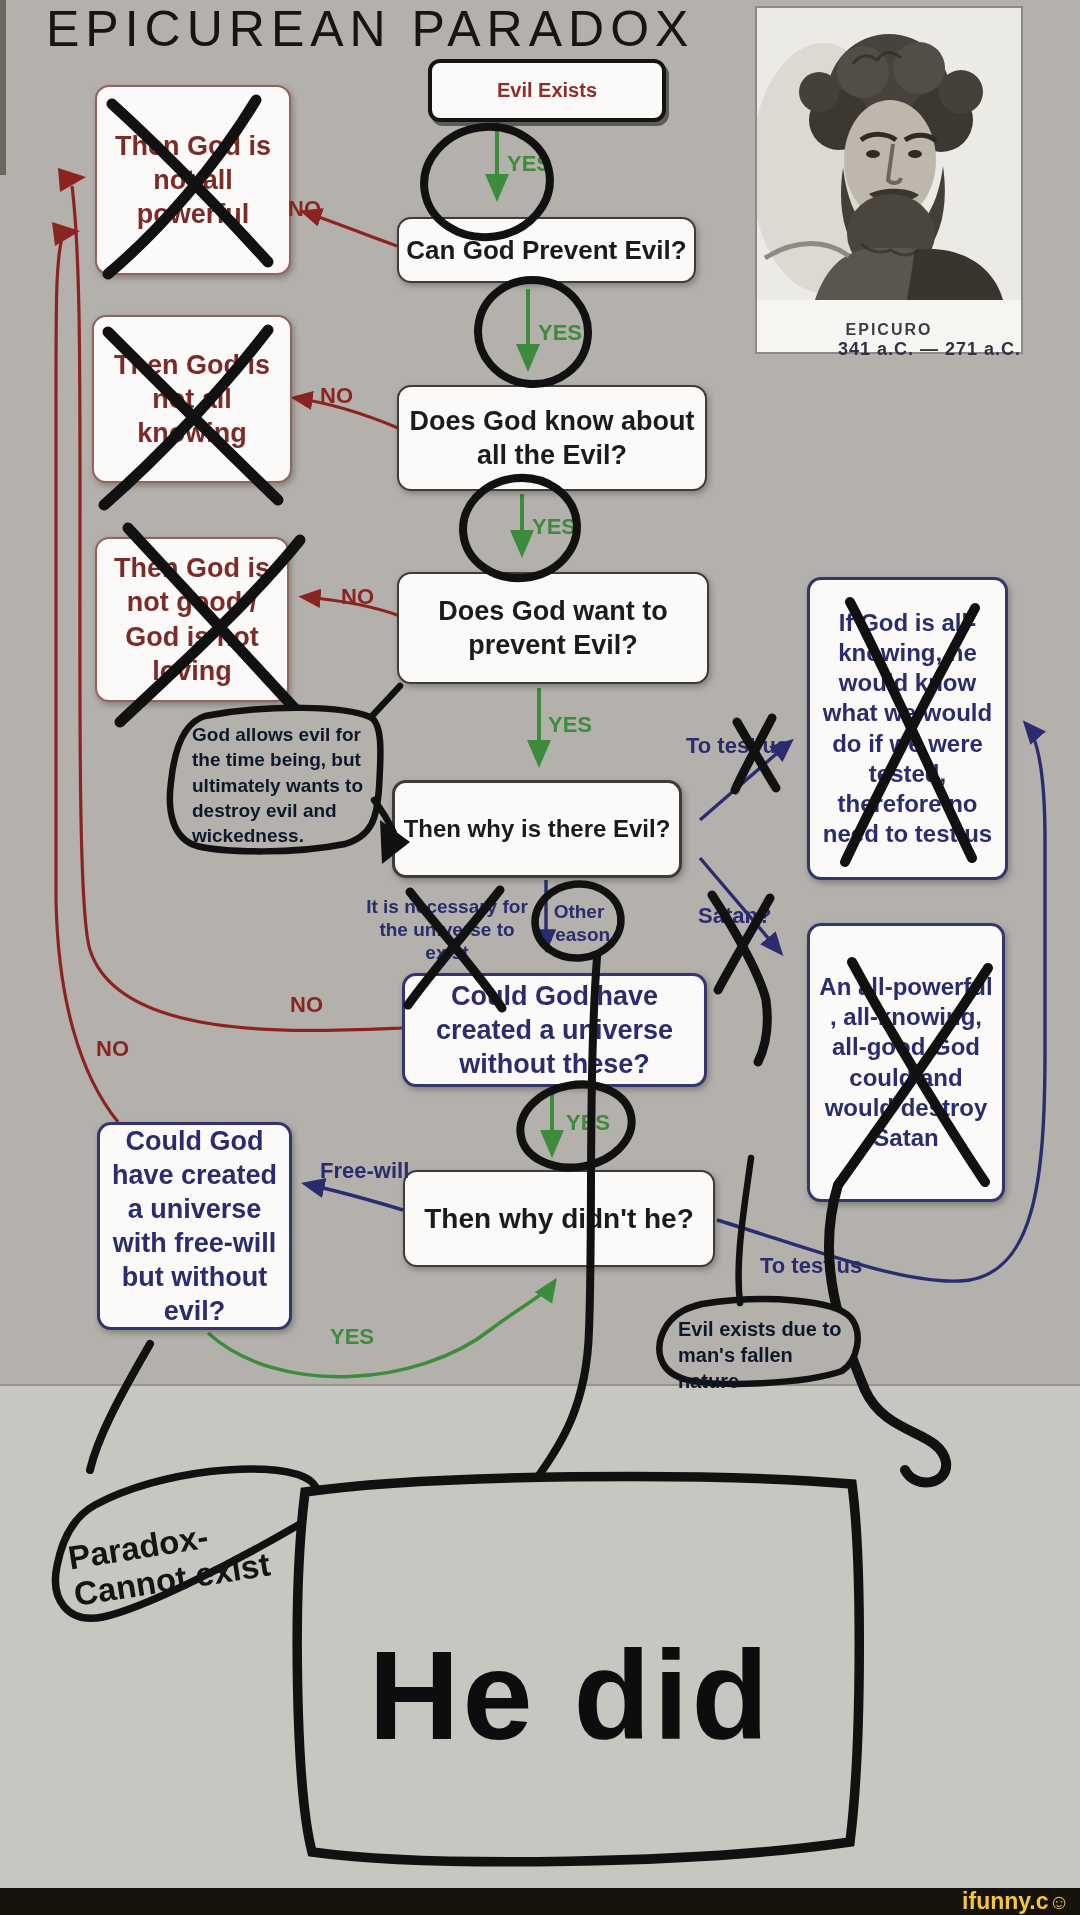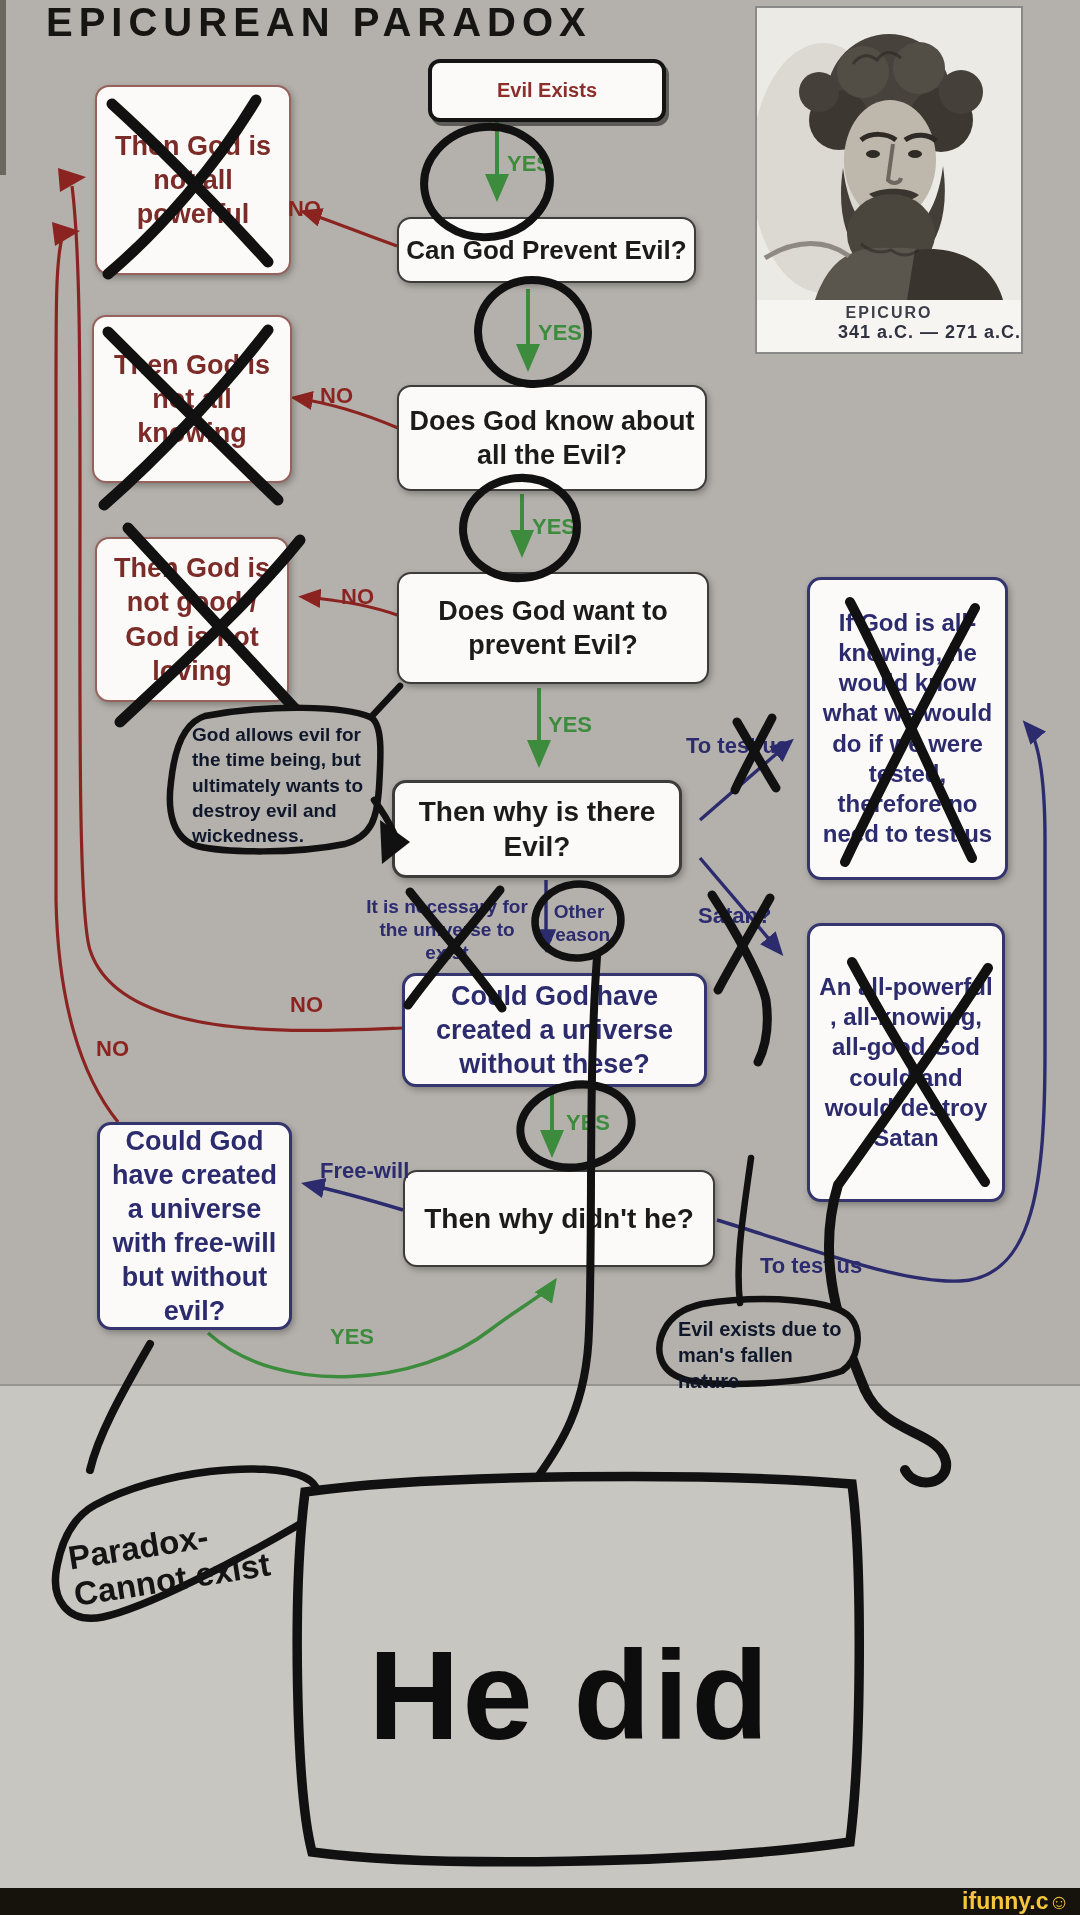--- a/index.html
+++ b/index.html
@@ -3,36 +3,36 @@
 <meta charset="utf-8">
 <style>
   html,body{margin:0;padding:0;background:#888;}
   #stage{position:relative;width:1080px;height:1915px;overflow:hidden;
          font-family:"Liberation Sans",sans-serif;}
   .bg-top{position:absolute;left:0;top:0;width:1080px;height:1384px;background:#b4b1ac;}
   .bg-bottom{position:absolute;left:0;top:1384px;width:1080px;height:504px;background:#c7c6c1;border-top:2px solid #96948f;}
   .bottom-bar{position:absolute;left:0;top:1888px;width:1080px;height:27px;background:#16130c;}
   .edge{position:absolute;left:0;top:0;width:6px;height:175px;background:#57544e;opacity:.8;}
   svg.layer{position:absolute;left:0;top:0;pointer-events:none;}
-  .title{position:absolute;left:46px;top:0px;font-size:40px;font-weight:bold;
+  .title{position:absolute;left:46px;top:0px;font-size:50px;font-weight:normal;
          letter-spacing:6px;color:#171513;white-space:nowrap;}
   .box{position:absolute;background:#fbfaf8;border-radius:14px;display:flex;align-items:center;
        justify-content:center;text-align:center;font-weight:bold;line-height:1.26;
        box-shadow:2px 3px 6px rgba(40,38,35,.35);padding:4px 6px;box-sizing:border-box;}
   .b-center{border:2px solid #3e3c3a;color:#1c1b1a;}
   .b-evil{border:4px solid #141414;color:#8c2e2c;border-radius:12px;box-shadow:3px 4px 0 rgba(20,20,20,.55);}
   .b-left{border:2px solid #96625c;color:#7b2b28;}
   .b-navy{border:3px solid #34346e;color:#2b2b6e;}
   .lbl{position:absolute;font-weight:bold;font-size:22px;white-space:nowrap;}
   .wrap{white-space:normal;text-align:center;line-height:1.2;}
   .green{color:#3d8b3d}.red{color:#8b2420}.navy{color:#2b2b6e}
   .bubble-text{position:absolute;font-weight:bold;color:#0f172a;}
   .portrait{position:absolute;left:755px;top:6px;width:268px;height:348px;background:#f7f5f1;
             border:2px solid #8a8a8a;box-sizing:border-box;}
-  .portrait .cap1{margin-top:0;text-align:center;font-size:16px;font-weight:bold;
+  .portrait .cap1{margin-top:17px;text-align:center;font-size:16px;font-weight:bold;
                   letter-spacing:2px;color:#3b3d49;}
   .portrait .cap2{text-align:right;font-size:18px;font-weight:bold;letter-spacing:1px;color:#2f3140;}
   .watermark{position:absolute;right:10px;top:0px;height:27px;line-height:26px;
              font-size:23px;font-weight:bold;color:#f5c63b;letter-spacing:0px;}
   .watermark .smiley{font-size:21px;}
   .hedid{position:absolute;left:290px;top:1600px;width:560px;height:190px;display:flex;
          align-items:center;justify-content:center;font-size:126px;font-weight:bold;
          letter-spacing:3px;color:#0d0d0d;}
   .paradox{position:absolute;left:70px;top:1522px;width:235px;font-size:33px;font-weight:bold;
            color:#141414;line-height:1.12;transform:rotate(-9deg);}
@@ -112,21 +112,21 @@
       <path d="M104,236 q14,12 30,6 q14,10 28,0" stroke="#2f2b26" stroke-width="3" fill="none" opacity=".6"></path>
     </svg>
     <div class="cap1">EPICURO</div>
     <div class="cap2">341 a.C. — 271 a.C.</div>
   </div>
 
   <div class="box b-evil" style="left:428px;top:59px;width:238px;height:63px;font-size:20px;">Evil Exists</div>
   <div class="box b-center" style="left:397px;top:385px;width:310px;height:106px;font-size:27px;">Does God know about all the Evil?</div>
   <div class="box b-center" style="left:397px;top:217px;width:299px;height:66px;font-size:26px;">Can God Prevent Evil?</div>
   <div class="box b-center" style="left:397px;top:572px;width:312px;height:112px;font-size:27px;">Does God want to prevent Evil?</div>
-  <div class="box b-center" style="left:392px;top:780px;width:290px;height:98px;font-size:28px;border-width:3px;">Then why is there Evil?</div>
+  <div class="box b-center" style="left:392px;top:780px;width:290px;height:98px;font-size:24px;border-width:3px;">Then why is there Evil?</div>
   <div class="box b-navy" style="left:402px;top:973px;width:305px;height:114px;font-size:27px;">Could God have created a universe without these?</div>
   <div class="box b-center" style="left:403px;top:1170px;width:312px;height:97px;font-size:28px;">Then why didn't he?</div>
 
   <div class="box b-left" style="left:95px;top:85px;width:196px;height:190px;font-size:27px;">Then God is not all powerful</div>
   <div class="box b-left" style="left:92px;top:315px;width:200px;height:168px;font-size:27px;">Then God is not all knowing</div>
   <div class="box b-left" style="left:95px;top:537px;width:194px;height:165px;font-size:27px;">Then God is not good / God is not loving</div>
 
   <div class="box b-navy" style="left:807px;top:577px;width:201px;height:303px;font-size:24px;">If God is all-knowing, he would know what we would do if we were tested, therefore no need to test us</div>
   <div class="box b-navy" style="left:807px;top:923px;width:198px;height:279px;font-size:24px;">An all-powerful , all-knowing, all-good God could and would destroy Satan</div>
   <div class="box b-navy" style="left:97px;top:1122px;width:195px;height:208px;font-size:27px;">Could God have created a universe with free-will but without evil?</div>

